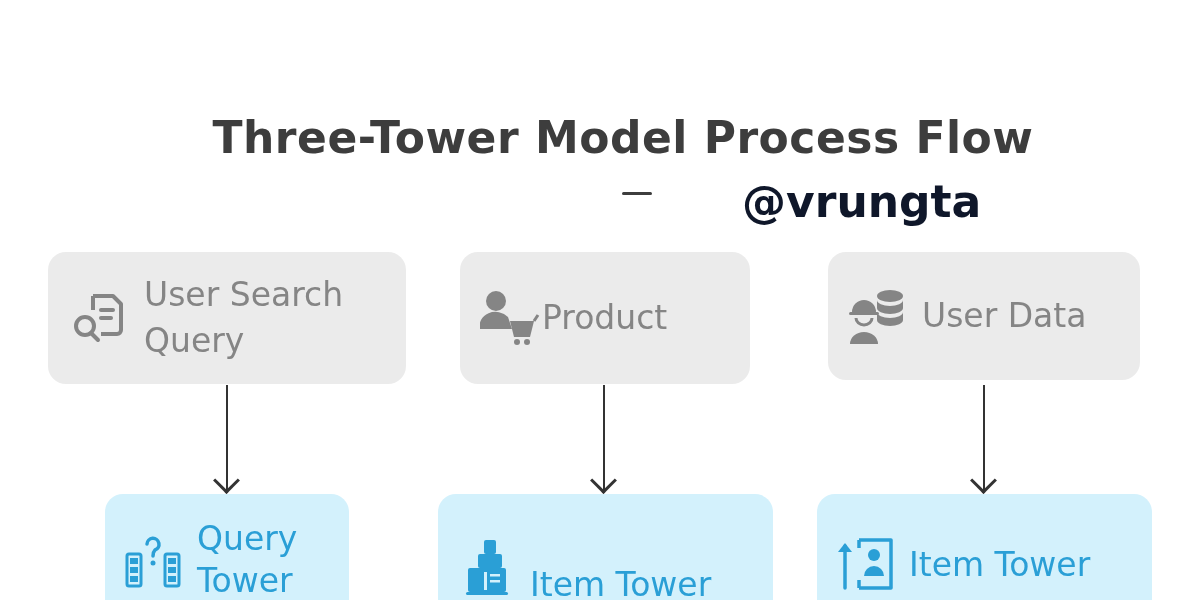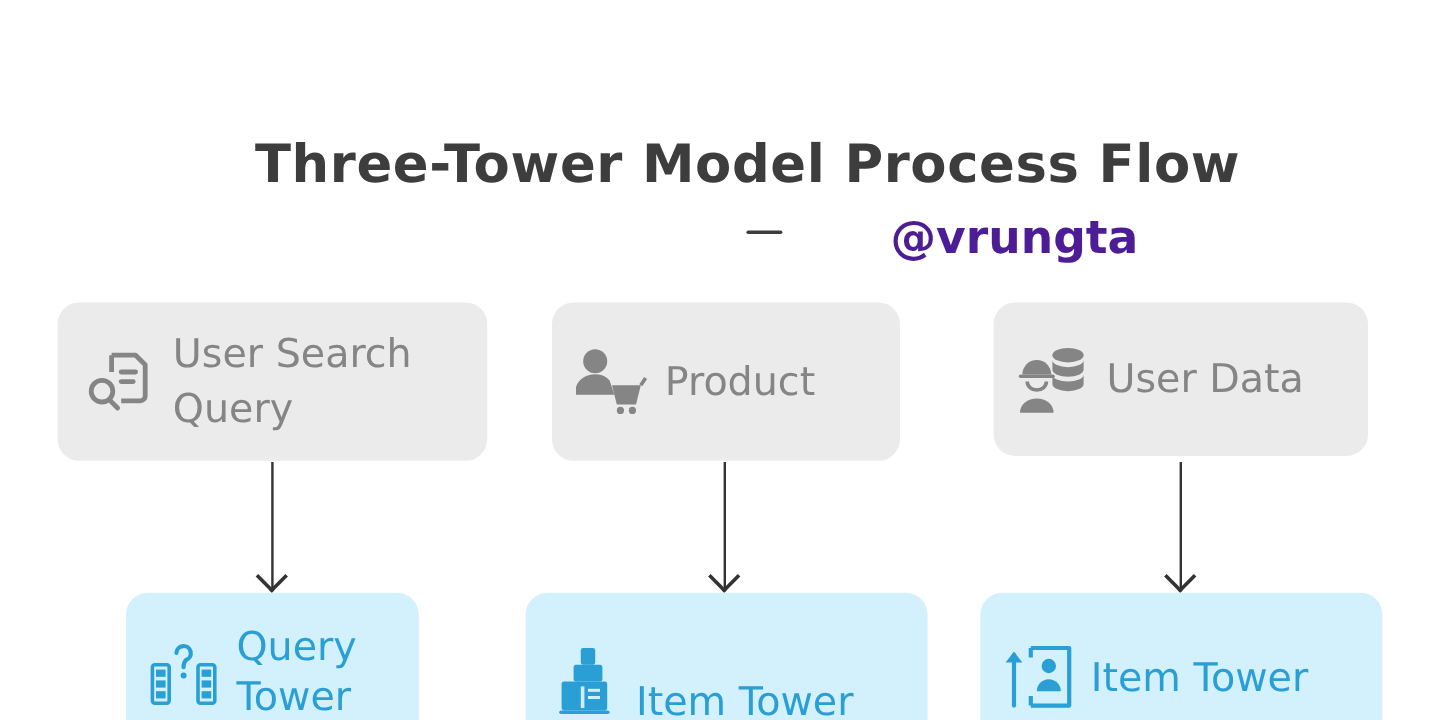--- a/index.html
+++ b/index.html
@@ -1,19 +1,19 @@
 <!DOCTYPE html>
 <html><head>
 <meta charset="utf-8">
 <style>
   html,body{margin:0;padding:0;}
   body{width:1200px;height:600px;background:#ffffff;position:relative;overflow:hidden;font-family:"DejaVu Sans",sans-serif;}
   .title{position:absolute;left:0;width:1246px;top:112px;text-align:center;font-size:44px;font-weight:bold;color:#3d3d3d;letter-spacing:0.5px;}
   .dash{position:absolute;left:622px;top:192px;width:30px;height:3px;background:#3d3d3d;border-radius:2px;}
-  .handle{position:absolute;left:742px;top:176px;font-size:38px;font-weight:bold;color:#4c1d95;}
+  .handle{position:absolute;left:742px;top:176px;font-size:44px;font-weight:bold;color:#0f172a;}
   .box{position:absolute;border-radius:18px;display:flex;align-items:center;box-sizing:border-box;}
   .src{background:#ebebeb;color:#858585;}
   .tower{background:#d3f1fc;color:#2a9fd6;}
   .box .label{font-size:33px;line-height:46px;}
   .icon{flex:0 0 auto;display:flex;align-items:center;justify-content:center;}
   .arrow{position:absolute;width:2px;background:#333;}
   .arrow::after{content:"";position:absolute;left:-10px;bottom:0;width:16px;height:16px;border-right:3px solid #333;border-bottom:3px solid #333;transform:rotate(45deg);transform-origin:center;margin-left:1px;bottom:1px;}
 </style>
 </head>
 <body>
@@ -43,21 +43,21 @@
   <span class="icon" style="width:62px;">
     <svg width="62" height="62" viewBox="0 0 62 62">
       <circle cx="16" cy="14" r="10" fill="#858585"></circle>
       <path d="M0 42 a16 14 0 0 1 28 -12 l4 12 z" fill="#858585"></path>
       <path d="M30 34 h24 l-4 16 h-16 z" fill="#858585"></path>
       <line x1="54" y1="34" x2="58" y2="28" stroke="#858585" stroke-width="3"></line>
       <circle cx="37" cy="55" r="3" fill="#858585"></circle>
       <circle cx="47" cy="55" r="3" fill="#858585"></circle>
     </svg>
   </span>
-  <div style="margin-left:12px;">
+  <div style="">
     <div class="label">Product</div>
   </div>
 </div>
 
 <div class="box src" style="left:828px;top:252px;width:312px;height:128px;padding-left:20px;">
   <span class="icon" style="width:60px;">
     <svg width="60" height="60" viewBox="0 0 60 60">
       <ellipse cx="42" cy="10" rx="13" ry="6" fill="#858585"></ellipse>
       <path d="M29 14 v8 a13 6 0 0 0 26 0 v-8 a13 6 0 0 1 -26 0z" fill="#858585"></path>
       <path d="M29 26 v8 a13 6 0 0 0 26 0 v-8 a13 6 0 0 1 -26 0z" fill="#858585"></path>

